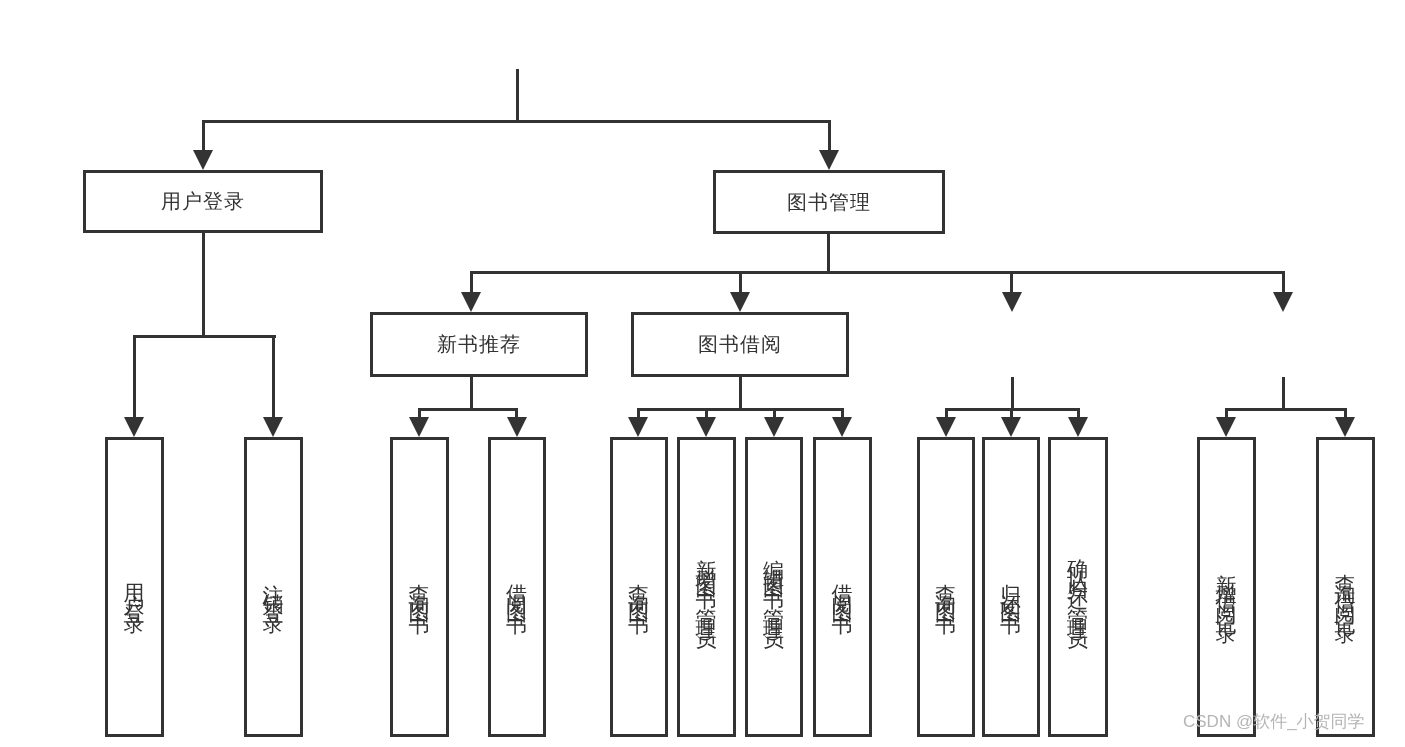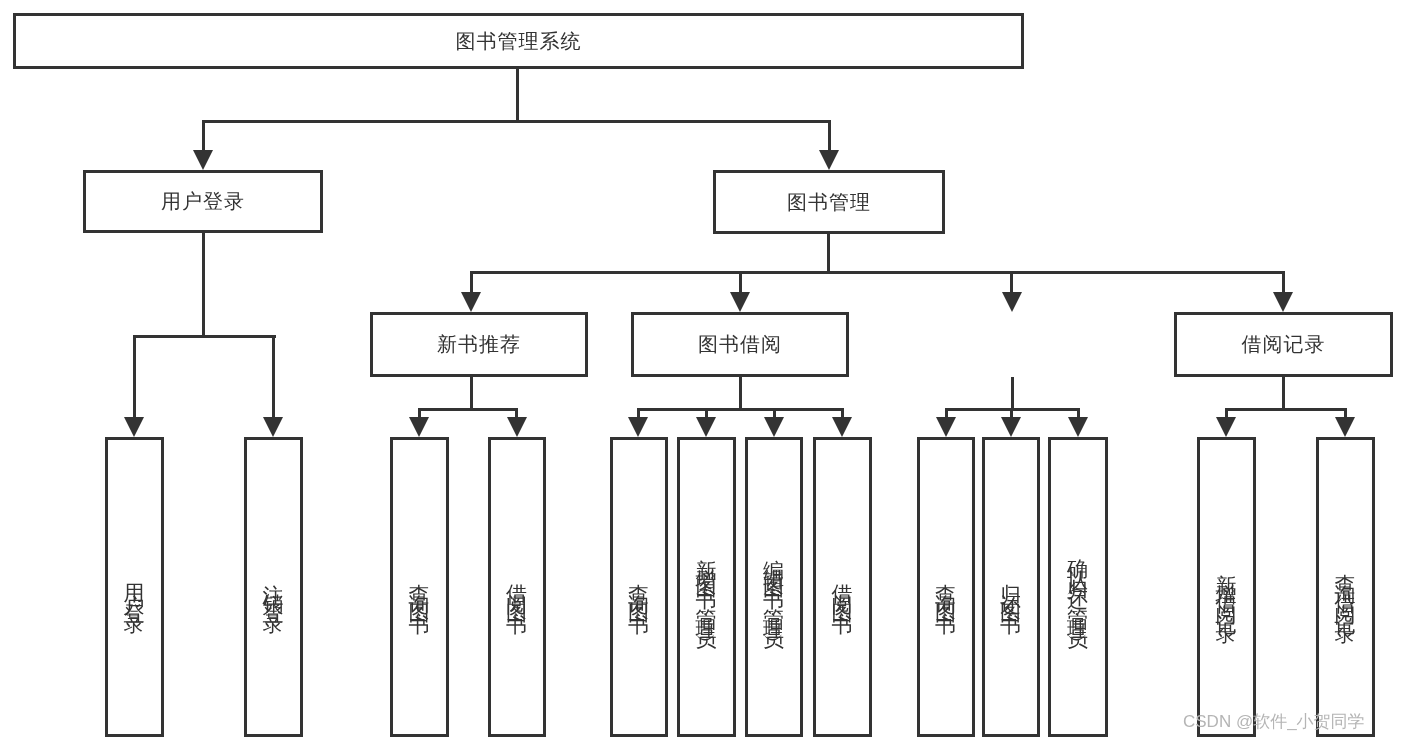--- a/index.html
+++ b/index.html
@@ -70,23 +70,20 @@
     color: var(--watermark);
     white-space: nowrap;
     z-index: 5;
   }
 </style>
 </head>
 <body>
 
 <div class="canvas">
 
-  <div class="box" style="left:13px; top:13px; width:1011px; height:56px;">
-    <span>图书管理系统</span>
-  </div>
 
   <div class="line" style="left:516px; top:69px; width:3px; height:51px;"></div>
   <div class="line" style="left:202px; top:120px; width:629px; height:3px;"></div>
   <div class="line" style="left:202px; top:120px; width:3px; height:32px;"></div>
   <div class="arrow" style="left:193px; top:150px;"></div>
   <div class="line" style="left:828px; top:120px; width:3px; height:32px;"></div>
   <div class="arrow" style="left:819px; top:150px;"></div>
 
   <div class="box" style="left:83px; top:170px; width:240px; height:63px;">
     <span>用户登录</span>
@@ -112,23 +109,20 @@
   <div class="arrow" style="left:1002px; top:292px;"></div>
   <div class="line" style="left:1282px; top:271px; width:3px; height:23px;"></div>
   <div class="arrow" style="left:1273px; top:292px;"></div>
 
   <div class="box" style="left:362px; top:312px; width:218px; height:65px;margin-left:8px;">
     <span>新书推荐</span>
   </div>
   <div class="box" style="left:631px; top:312px; width:218px; height:65px;">
     <span>图书借阅</span>
   </div>
-  <div class="box" style="left:1174px; top:312px; width:219px; height:65px;">
-    <span>借阅记录</span>
-  </div>
 
   <div class="line" style="left:470px; top:377px; width:3px; height:31px;"></div>
   <div class="line" style="left:418px; top:408px; width:100px; height:3px;"></div>
   <div class="line" style="left:418px; top:408px; width:3px; height:12px;"></div>
   <div class="arrow" style="left:409px; top:417px;"></div>
   <div class="line" style="left:515px; top:408px; width:3px; height:12px;"></div>
   <div class="arrow" style="left:507px; top:417px;"></div>
 
   <div class="line" style="left:739px; top:377px; width:3px; height:31px;"></div>
   <div class="line" style="left:637px; top:408px; width:206px; height:3px;"></div>

